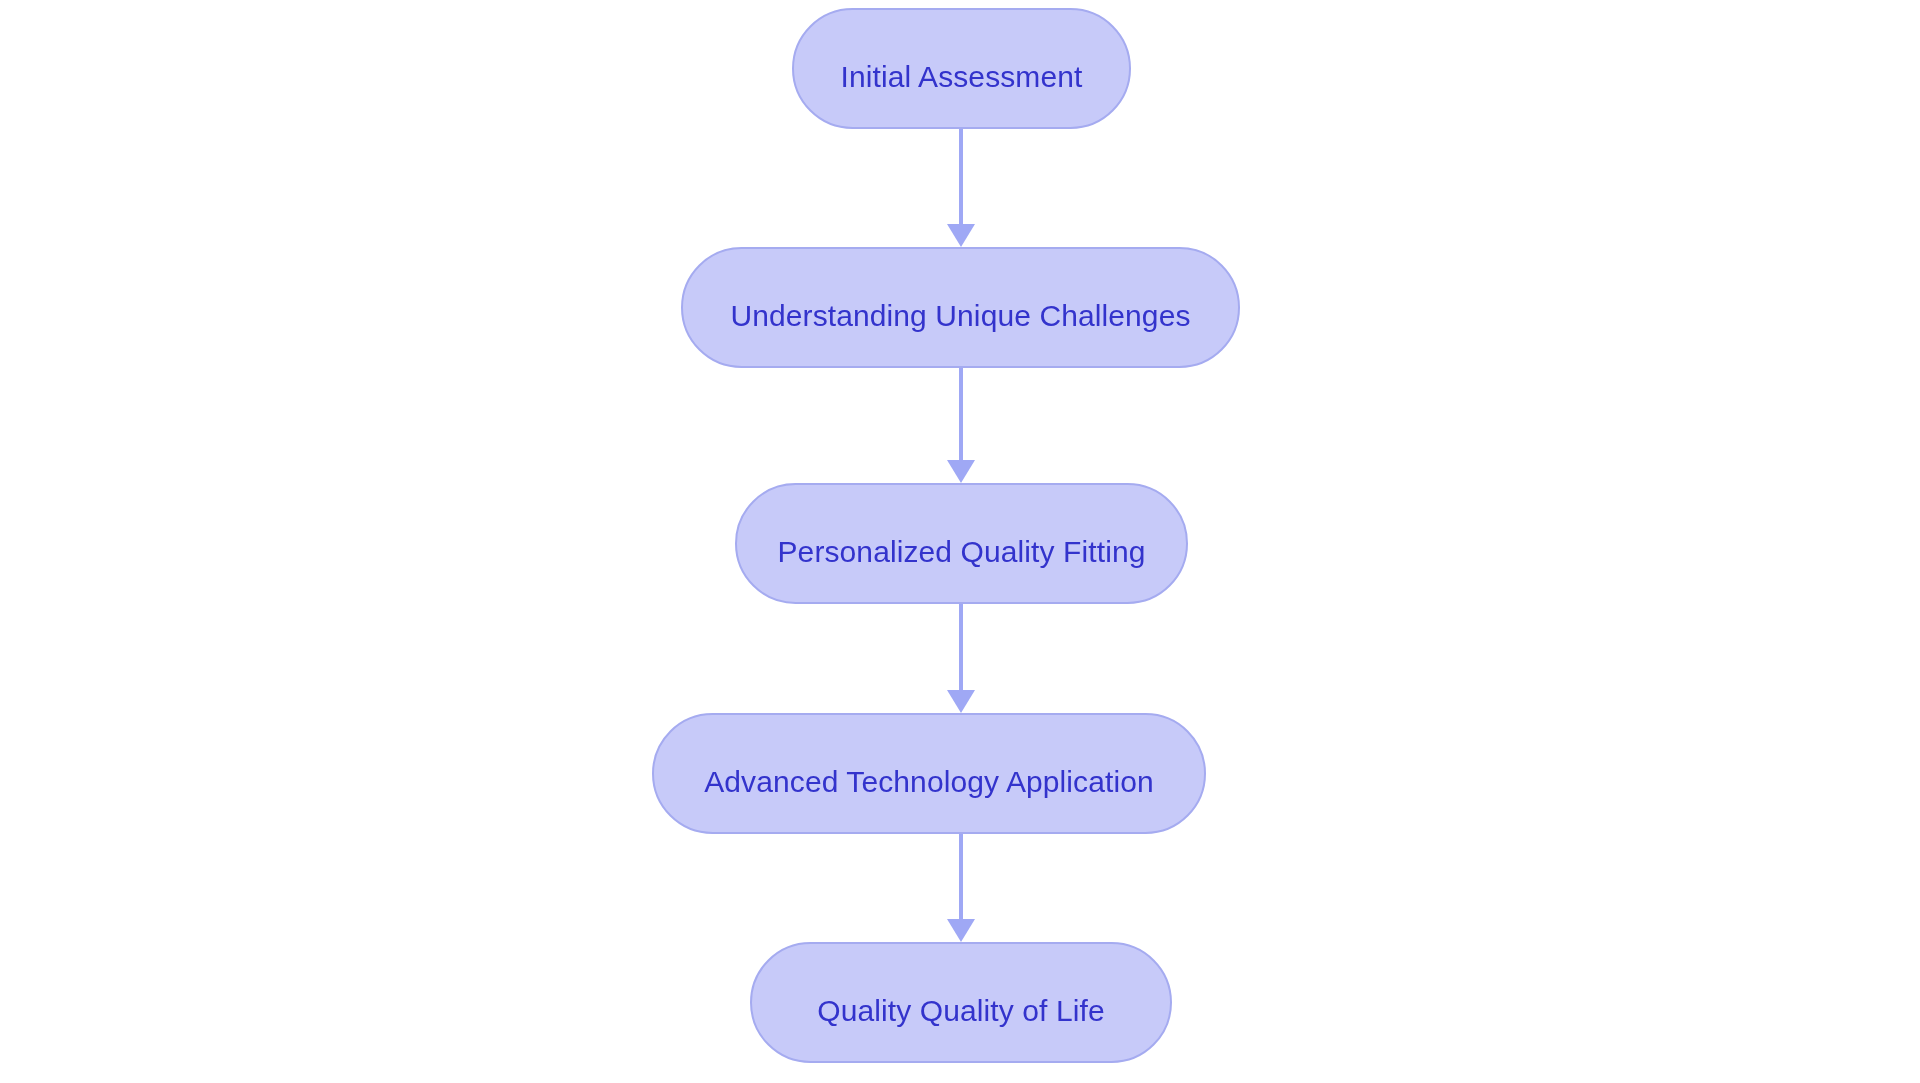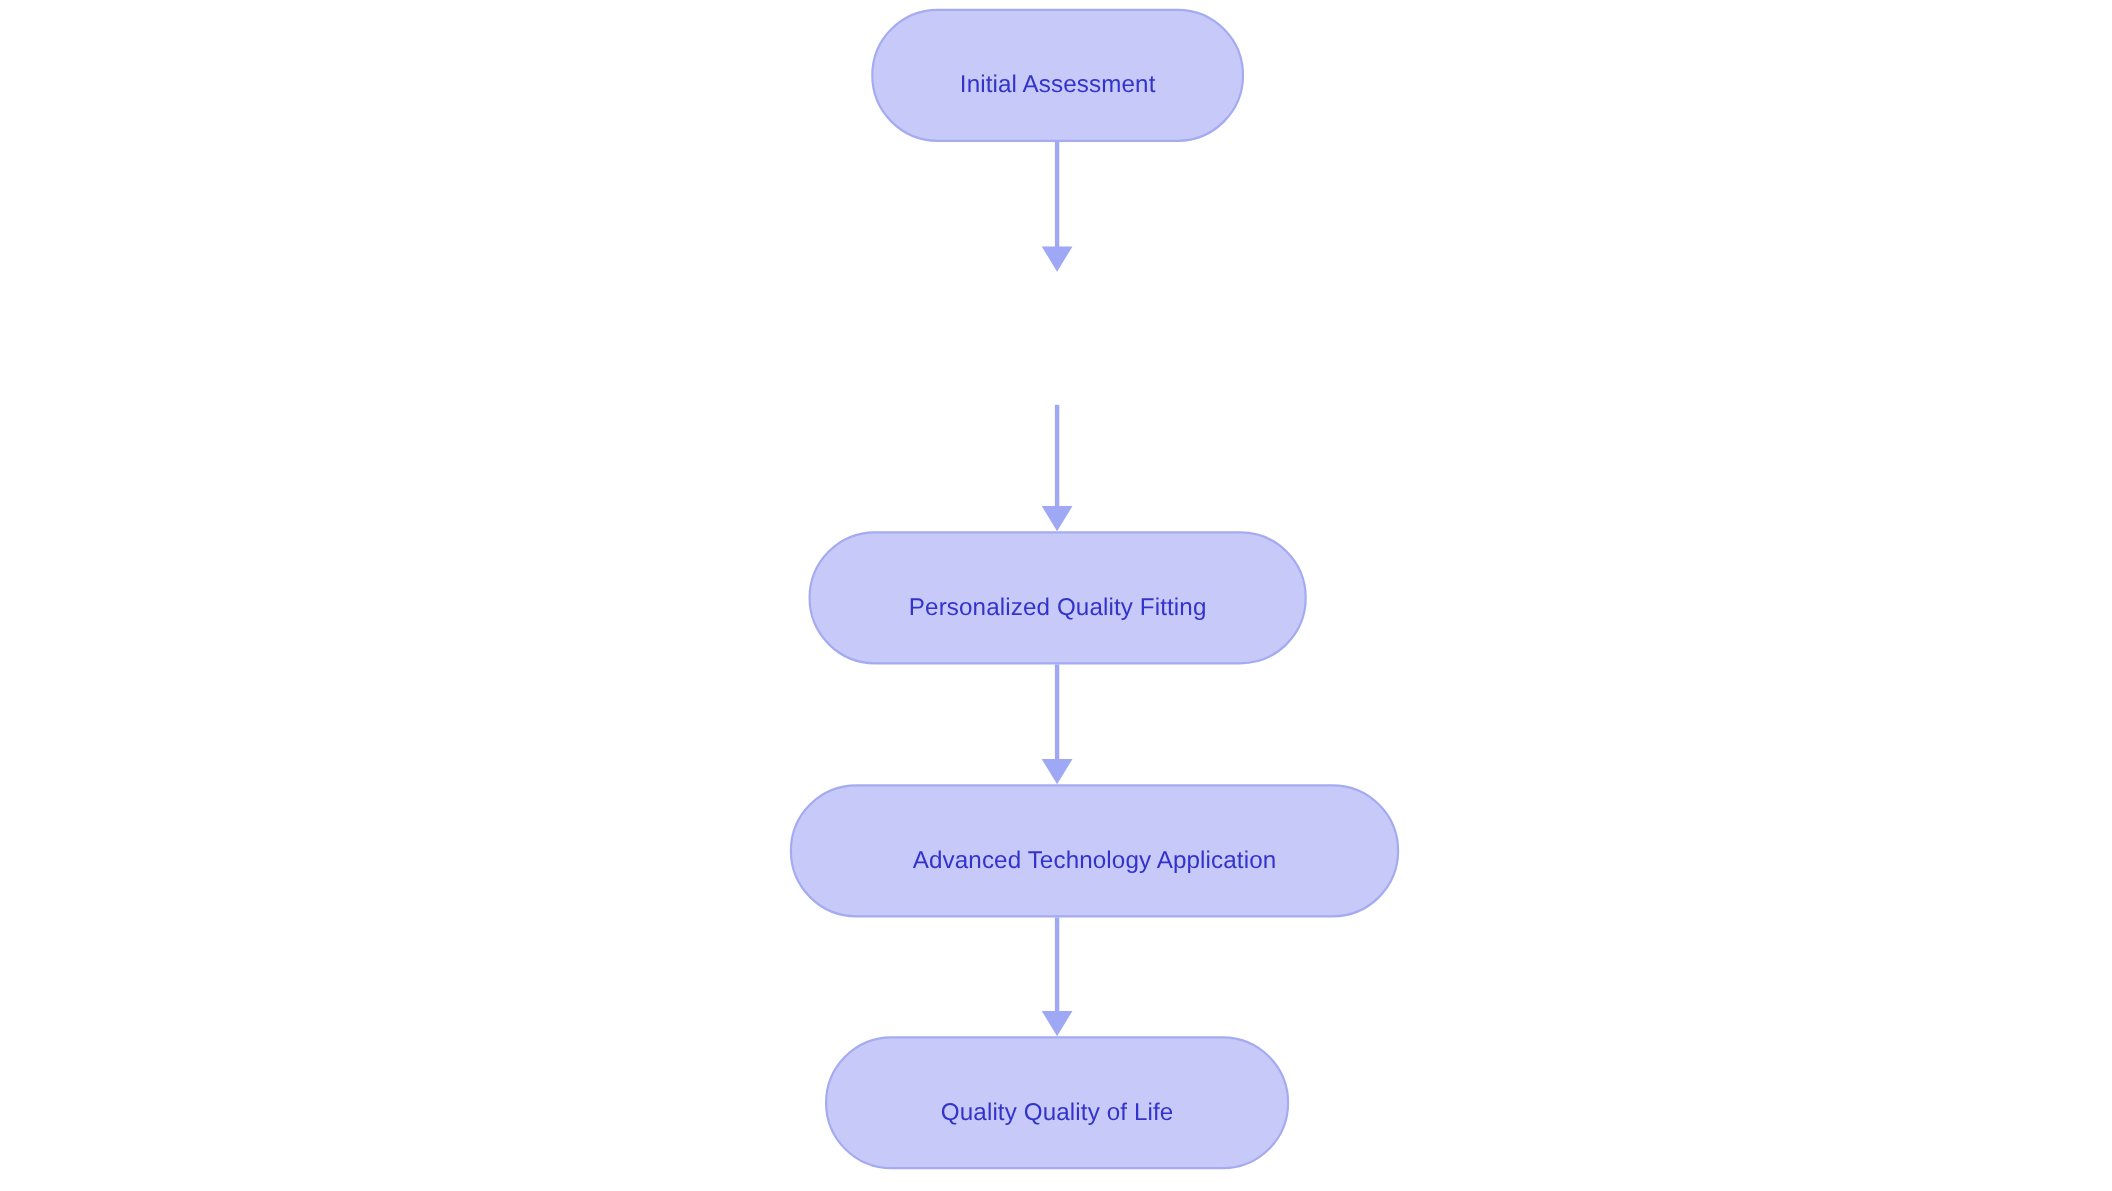--- a/index.html
+++ b/index.html
@@ -31,34 +31,34 @@
     border: 2px solid #a5abf0;
     border-radius: 61px;
     display: flex;
     align-items: center;
     justify-content: center;
     z-index: 2;
   }
   .flow-node-label {
     color: #3333cc;
     font-family: "Liberation Sans", sans-serif;
-    font-size: 22px;
+    font-size: 30px;
     font-weight: 400;
     line-height: 1;
     letter-spacing: 0.1px;
     white-space: nowrap;
     text-align: center;
     margin-top: 17px;
   }
 
   
   #node-1 { left: 792px; top:    8px; width: 339px; }
   #node-2 { left: 681px; top:  247px; width: 559px; }
   #node-3 { left: 735px; top:  483px; width: 453px; }
-  #node-4 { left: 718px; top:  713px; width: 554px; }
+  #node-4 { left: 652px; top:  713px; width: 554px; }
   #node-5 { left: 750px; top:  942px; width: 422px; }
 
   
   .flow-connector {
     position: absolute;
     left: 0;
     top: 0;
     width: 1920px;
     height: 1083px;
     z-index: 1;
@@ -90,20 +90,23 @@
     <g>
       <line x1="961" y1="834" x2="961" y2="921" stroke="#9fa8f5" stroke-width="4"></line>
       <polygon points="947,919 975,919 961,942" fill="#9fa8f5"></polygon>
     </g>
   </svg>
 
   <div class="flow-node" id="node-1">
     <span class="flow-node-label">Initial Assessment</span>
   </div>
 
+  <div class="flow-node" id="node-2">
+    <span class="flow-node-label">Understanding Unique Challenges</span>
+  </div>
 
   <div class="flow-node" id="node-3">
     <span class="flow-node-label">Personalized Quality Fitting</span>
   </div>
 
   <div class="flow-node" id="node-4">
     <span class="flow-node-label">Advanced Technology Application</span>
   </div>
 
   <div class="flow-node" id="node-5">

